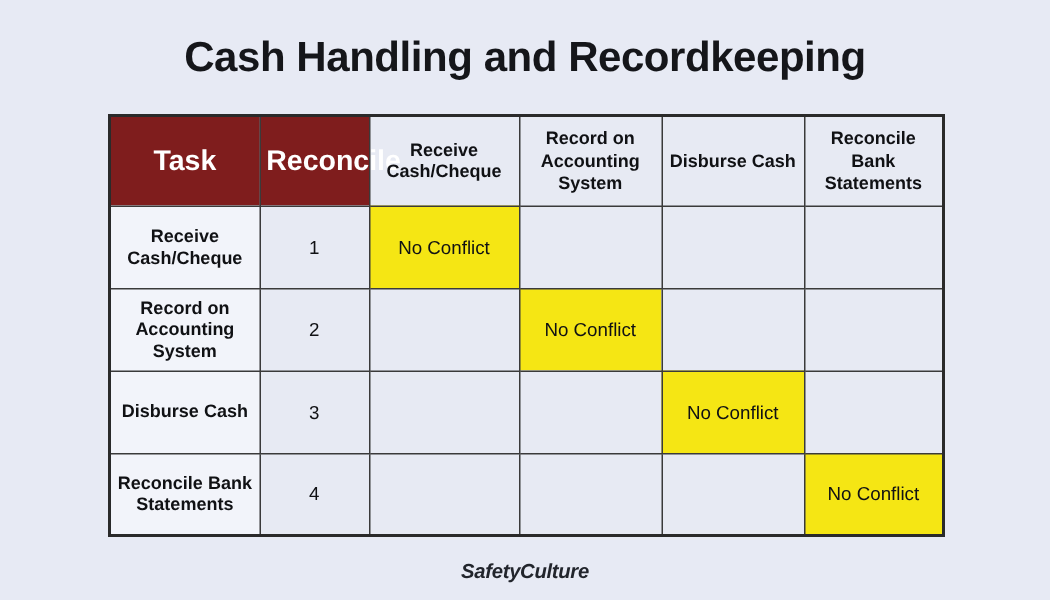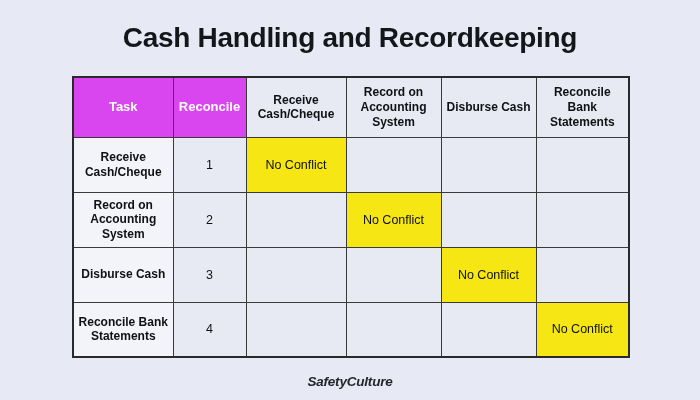--- a/index.html
+++ b/index.html
@@ -71,23 +71,23 @@
   thead th {
     height: 60px;
     font-size: 12px;
     font-weight: bold;
     line-height: 1.22;
     background: #e7eaf3;
     color: #101114;
   }
 
   thead th.hdr-accent {
-    background: #d946ef;
+    background: #7f1d1d;
     color: #ffffff;
-    font-size: 13px;
+    font-size: 19px;
   }
 
   tbody tr { height: 55px; }
 
   td.rowlabel {
     background: #f2f4fa;
     font-size: 12px;
     font-weight: bold;
     color: #101114;
     line-height: 1.22;

